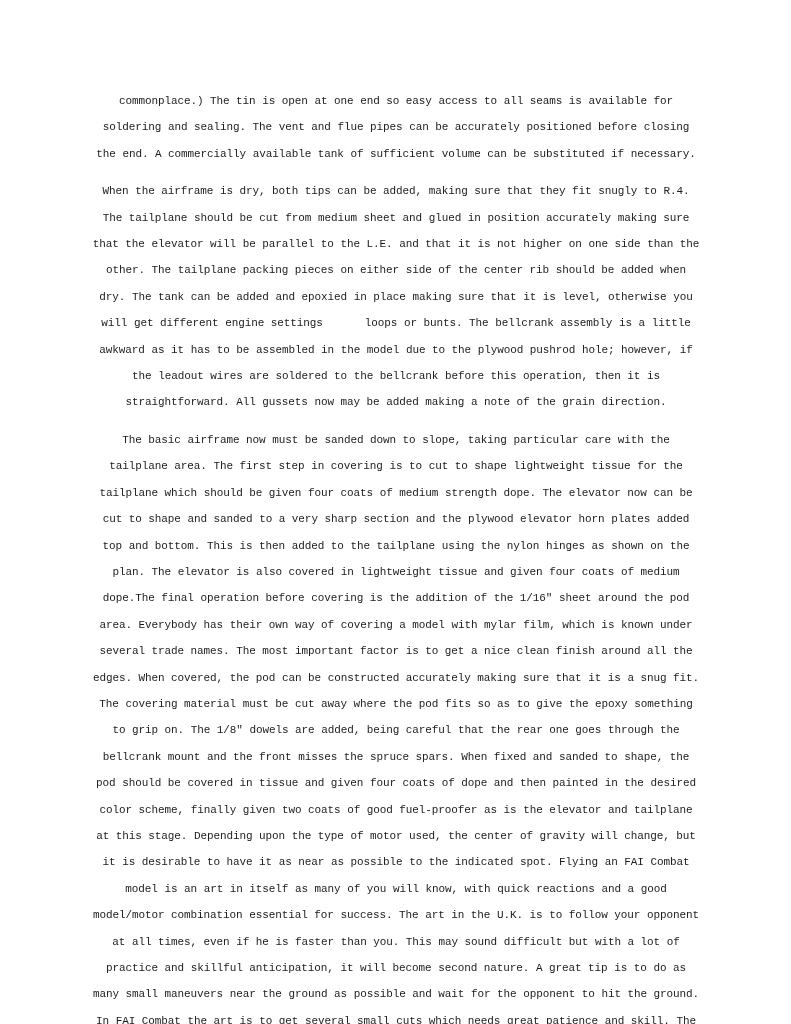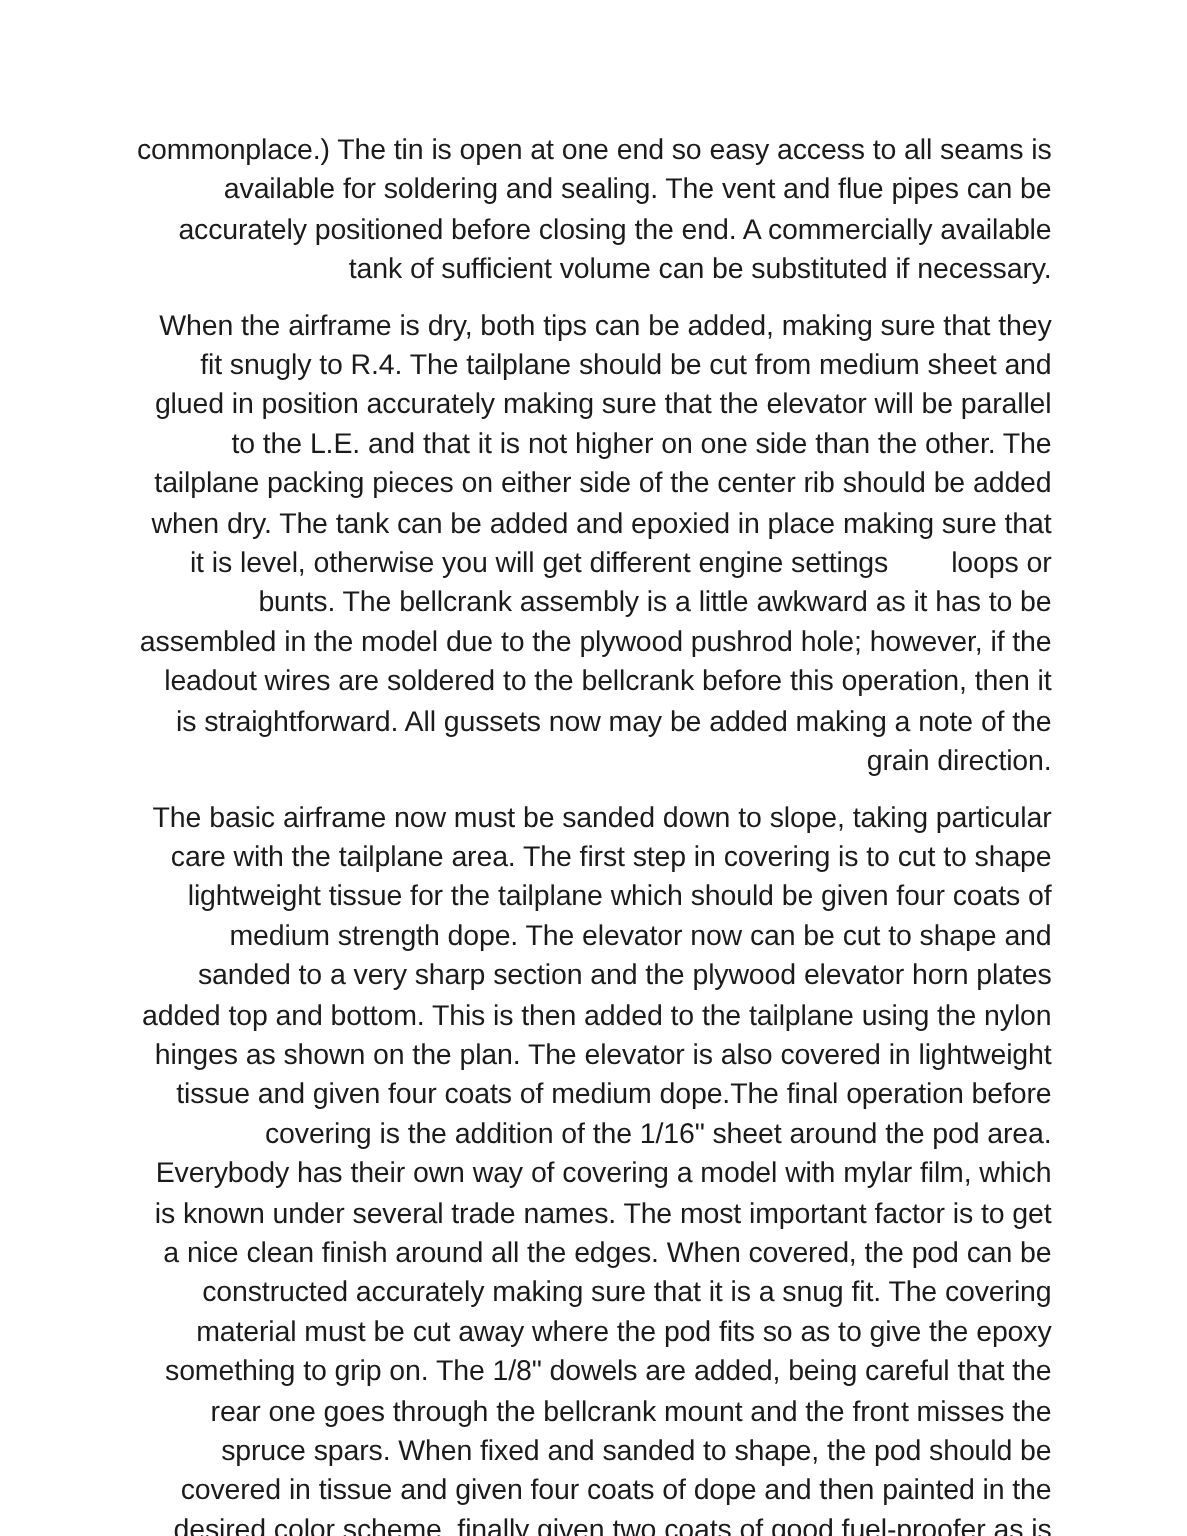--- a/index.html
+++ b/index.html
@@ -20,25 +20,25 @@
     box-sizing: border-box;
   }
   .text-block {
     position: absolute;
     left: 91px;
     top: 88px;
     width: 610px;
   }
   .para {
     margin: 0 0 11px 0;
-    font-family: Liberation Sans, sans-serif;
-    font-size: 19px;
+    font-family: Liberation Mono, monospace;
+    font-size: 11px;
     line-height: 26.4px;
     color: #1b1b1b;
-    text-align: right;
+    text-align: center;
     letter-spacing: -0.1px;
     word-spacing: 0.1px;
     -webkit-font-smoothing: antialiased;
   }
   .para:last-child {
     margin-bottom: 0;
   }
   .gap {
     display: inline-block;
     width: 42px;

